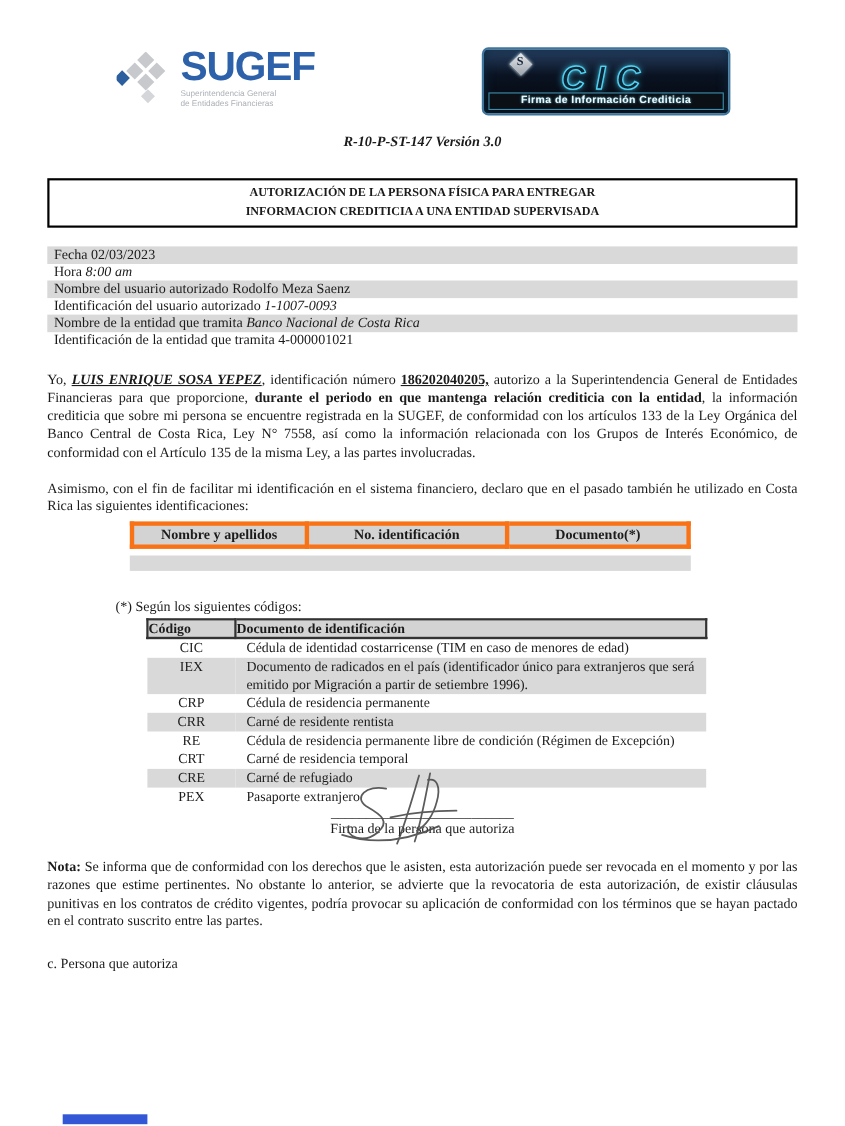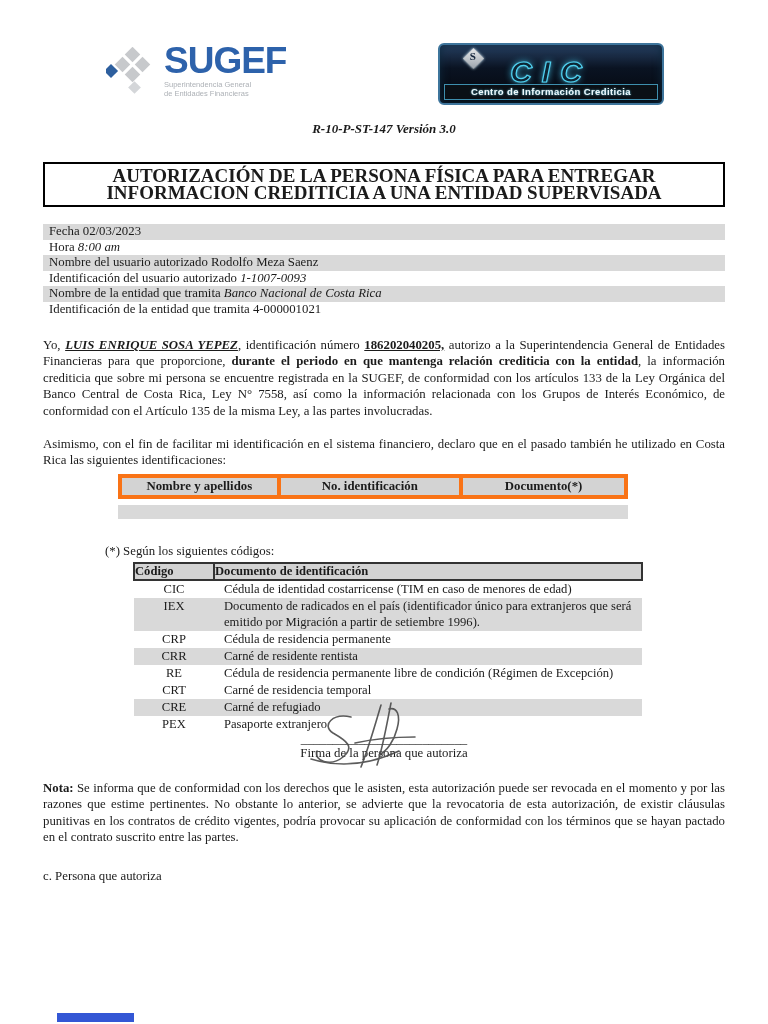--- a/index.html
+++ b/index.html
@@ -29,21 +29,21 @@
     color:#0d2534; -webkit-text-stroke:1.2px #50d3f2; text-shadow:0 0 7px #3fc0e6, 0 0 2px #7fe2ff;
   }
   .cic-strip {
     position:absolute; left:4px; right:4px; bottom:3px; height:16px;
     background:#0a1016; border:1px solid #3e8fae; text-align:center;
     font-family:"Liberation Sans", sans-serif; font-weight:bold; font-size:9.5px; line-height:14px;
     color:#eef8fc; text-shadow:0 0 2px #6fd2ec; letter-spacing:.4px;
   }
   
   .version { text-align:center; font-weight:bold; font-style:italic; font-size:13px; margin-top:12px; }
-  .title-box { margin:25px 43px 0 43px; border:2px solid #000; text-align:center; font-weight:bold; font-size:19px; line-height:17px; padding:3px 0 4px 0; }
+  .title-box { margin:25px 43px 0 43px; border:2px solid #000; text-align:center; font-weight:bold; font-size:11px; line-height:17px; padding:3px 0 4px 0; }
   
   .fields { margin:17px 43px 0 43px; }
   .field-row { height:15.5px; line-height:15.5px; padding-left:6px; white-space:nowrap; }
   .field-row.shaded { background:#d9d9d9; }
   .f-value.italic { font-style:italic; }
   
   .para { margin:0 43px; text-align:justify; line-height:16.4px; }
   .para1 { margin-top:20px; }
   .para2 { margin-top:17px; }
   .b { font-weight:bold; }
@@ -97,21 +97,21 @@
           <div>Superintendencia General</div>
           <div>de Entidades Financieras</div>
         </div>
       </div>
     </div>
     <div class="cic-banner">
       <div class="cic-diamond">
           <span>S</span>
         </div>
       <div class="cic-word">CIC</div>
-      <div class="cic-strip">Centro de Información Crediticia</div>
+      <div class="cic-strip">Firma de Información Crediticia</div>
     </div>
   </div>
 
   <div class="version">R-10-P-ST-147 Versión 3.0</div>
 
   <div class="title-box">
     <div>AUTORIZACIÓN DE LA PERSONA FÍSICA PARA ENTREGAR</div>
     <div>INFORMACION CREDITICIA A UNA ENTIDAD SUPERVISADA</div>
   </div>
 

